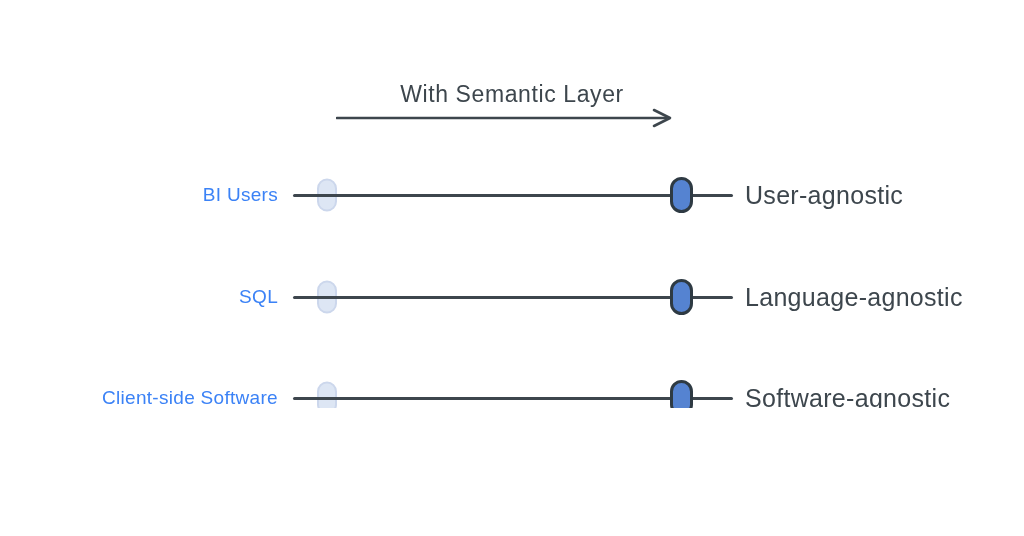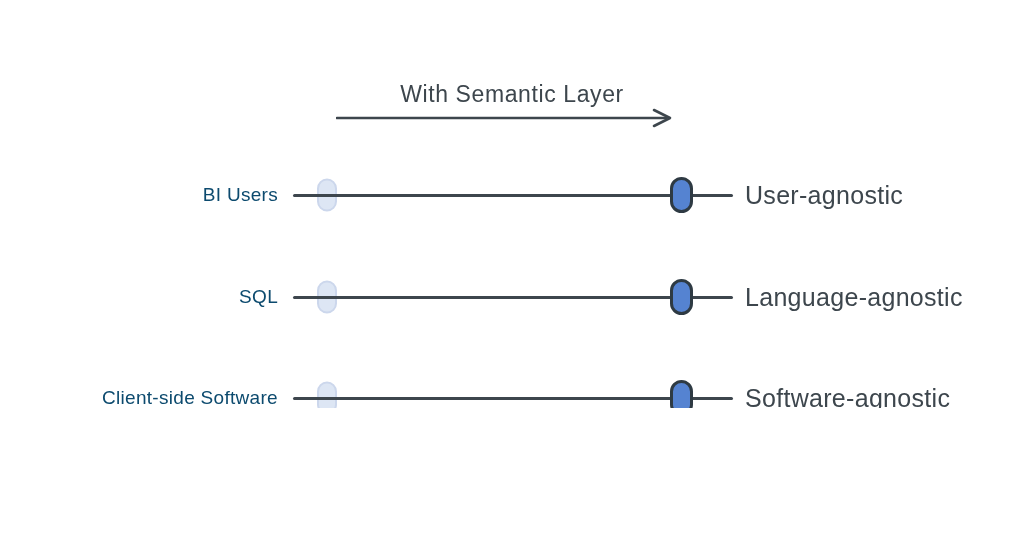--- a/index.html
+++ b/index.html
@@ -49,21 +49,21 @@
   .row-3 { top: 398px; }
 
   .left-label {
     position: absolute;
     right: 746px;
     top: 0;
     transform: translateY(-50%);
     font-size: 19px;
     letter-spacing: 0.3px;
     white-space: nowrap;
-    color: #0c4a6e;
+    color: #3b82f6;
   }
   .right-label {
     position: absolute;
     left: 745px;
     top: 0;
     transform: translateY(-50%);
     font-size: 25px;
     letter-spacing: 0.3px;
     white-space: nowrap;
     color: #3d464d;

